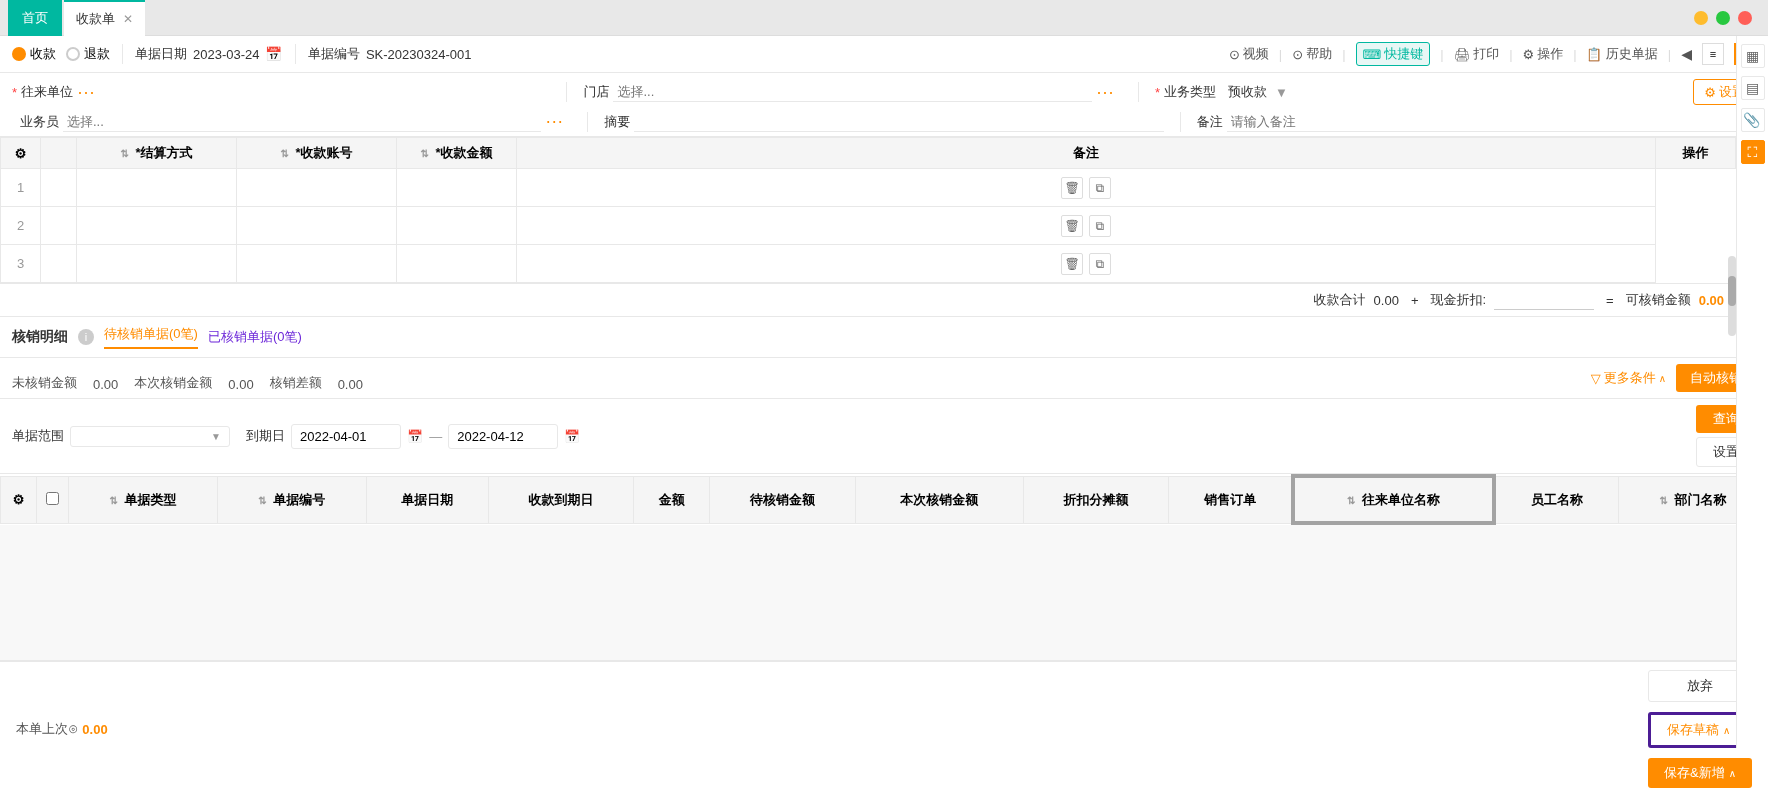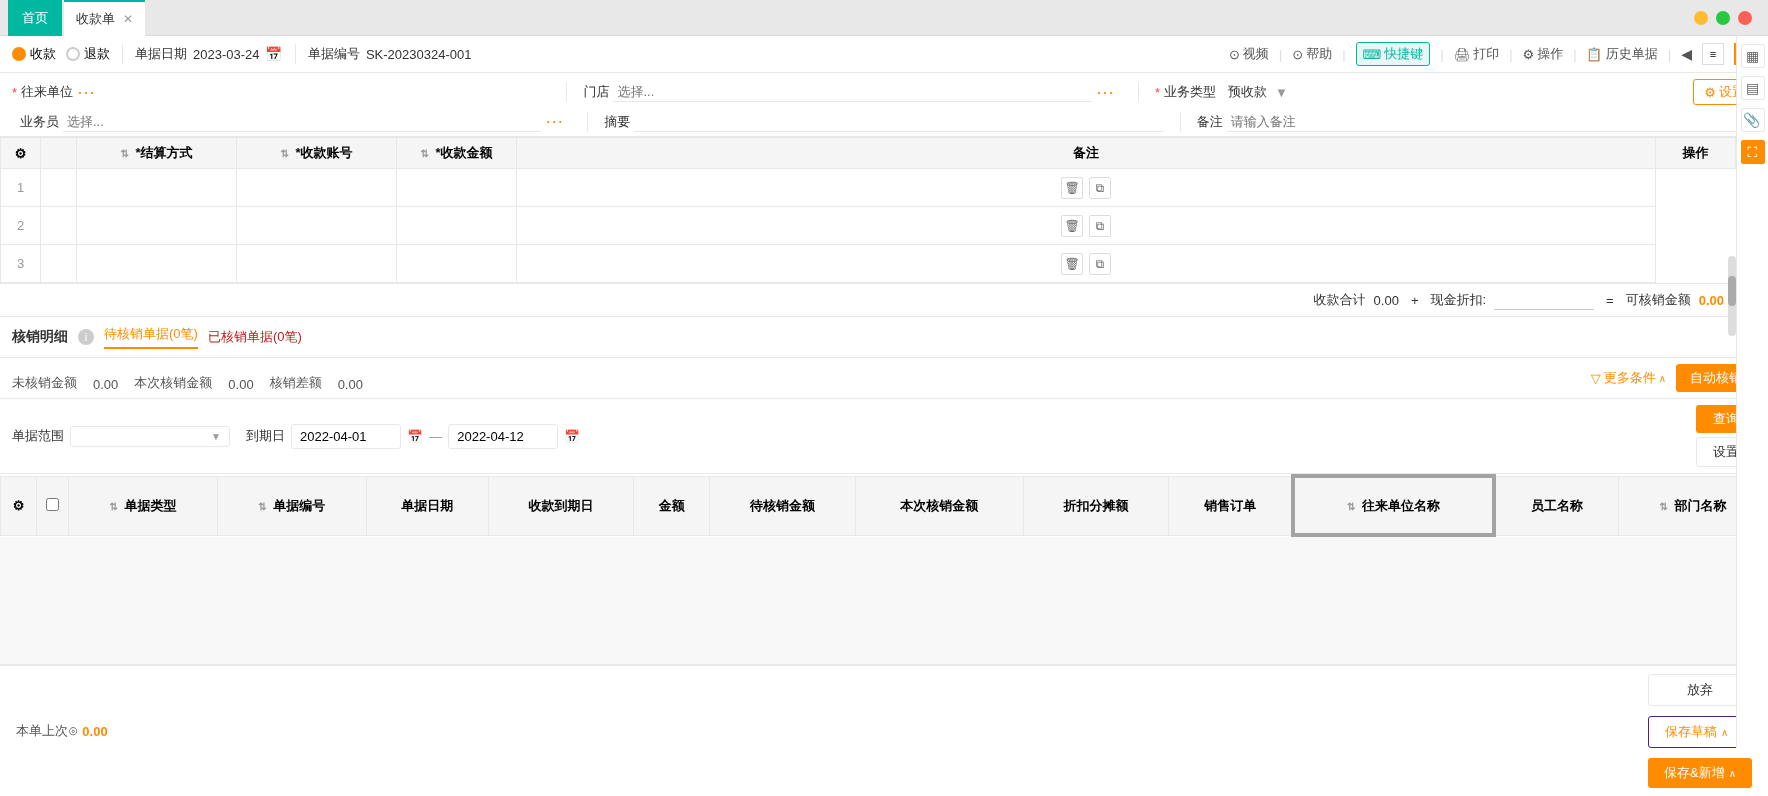--- a/index.html
+++ b/index.html
@@ -218,21 +218,21 @@
   </div>
 
   <div style="flex:1;overflow:hidden;display:flex;flex-direction:column;background:#f8f8f8;">
 
     <div style="display:flex;align-items:center;padding:8px 12px;background:#fff;border-bottom:1px solid #e8e8e8;gap:10px;flex-shrink:0;">
       <span style="font-size:14px;font-weight:bold;color:#333;">核销明细</span>
       <span style="width:16px;height:16px;border-radius:50%;background:#ccc;color:#fff;display:inline-flex;align-items:center;justify-content:center;font-size:11px;cursor:pointer;">i</span>
       <span style="color:#ff8c00;cursor:pointer;font-size:13px;border-bottom:2px solid #ff8c00;padding-bottom:4px;">
         <span>待核销单据(0笔)</span>
       </span>
-      <span style="color:#b91c1c;cursor:pointer;font-size:13px;">
+      <span style="color:#6d28d9;cursor:pointer;font-size:13px;">
         <span>已核销单据(0笔)</span>
       </span>
     </div>
 
     <div style="display:flex;align-items:flex-end;padding:6px 12px;background:#fff;border-bottom:1px solid #e8e8e8;gap:16px;flex-shrink:0;">
       <span style="color:#555;">未核销金额</span>
       <span style="color:#555;">0.00</span>
       <span style="color:#555;">本次核销金额</span>
       <span style="color:#555;">0.00</span>
       <span style="color:#555;">核销差额</span>
@@ -301,21 +301,21 @@
             </th>
             <th style="background:#f5f5f5;border:1px solid #e8e8e8;padding:6px 8px;white-space:nowrap;">
               <span>金额</span>
             </th>
             <th style="background:#f5f5f5;border:1px solid #e8e8e8;padding:6px 8px;white-space:nowrap;">
               <span>待核销金额</span>
             </th>
             <th style="background:#f5f5f5;border:1px solid #e8e8e8;padding:6px 8px;white-space:nowrap;">
               <span>本次核销金额</span>
             </th>
-            <th style="background:#f5f5f5;border:1px solid #e8e8e8;padding:20px 8px;white-space:nowrap;">
+            <th style="background:#f5f5f5;border:1px solid #e8e8e8;padding:14px 8px;white-space:nowrap;">
               <span>折扣分摊额</span>
             </th>
             <th style="background:#f5f5f5;border:1px solid #e8e8e8;padding:6px 8px;white-space:nowrap;">
               <span>销售订单</span>
             </th>
             <th style="background:#f5f5f5;border:4px solid #a3a3a3;padding:6px 8px;white-space:nowrap;">
               <span style="color:#999;font-size:10px;margin-right:3px;">⇅</span>
               <span>往来单位名称</span>
             </th>
             <th style="background:#f5f5f5;border:1px solid #e8e8e8;padding:6px 8px;white-space:nowrap;">
@@ -334,21 +334,21 @@
 
   <div style="display:flex;align-items:center;padding:8px 16px;background:#fff;border-top:2px solid #e8e8e8;flex-shrink:0;">
     <div style="display:flex;align-items:center;gap:4px;">
       <span style="color:#555;">本单上次⊙</span>
       <span style="color:#ff8c00;font-weight:bold;">0.00</span>
     </div>
     <div style="margin-left:auto;display:flex;gap:10px;flex-direction:column;">
       <button style="background:#fff;border:1px solid #e8e8e8;border-radius:3px;padding:6px 20px;cursor:pointer;color:#333;font-size:13px;">
         <span>放弃</span>
       </button>
-      <button style="background:#fff;border:1px solid #4c1d95;color:#ff8c00;border-radius:3px;padding:6px 16px;cursor:pointer;font-size:13px;display:flex;align-items:center;gap:4px;">
+      <button style="background:#fff;border:3px solid #4c1d95;color:#ff8c00;border-radius:3px;padding:6px 16px;cursor:pointer;font-size:13px;display:flex;align-items:center;gap:4px;">
         <span>保存草稿</span>
         <span style="font-size:10px;">∧</span>
       </button>
       <button style="background:#ff8c00;border:none;color:#fff;border-radius:3px;padding:6px 16px;cursor:pointer;font-size:13px;display:flex;align-items:center;gap:4px;">
         <span>保存&amp;新增</span>
         <span style="font-size:10px;">∧</span>
       </button>
     </div>
   </div>
 

